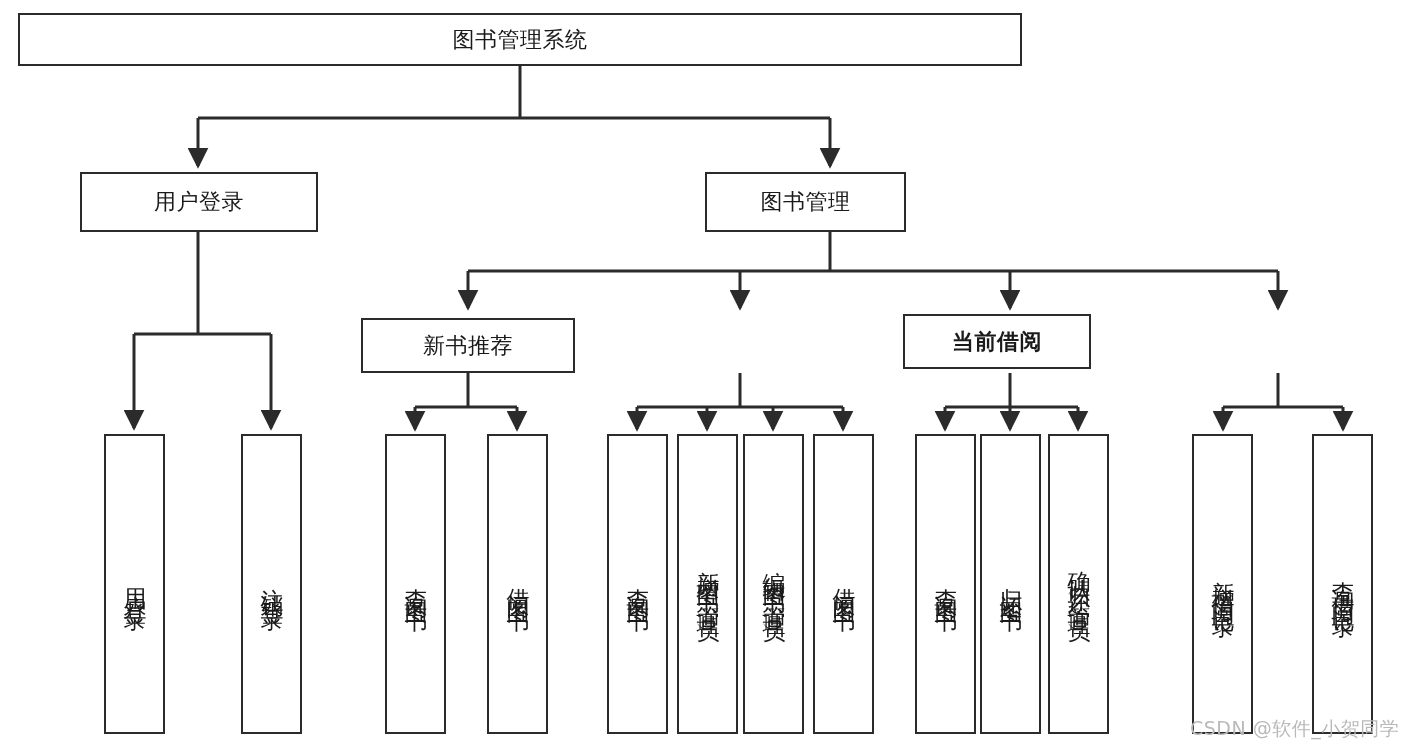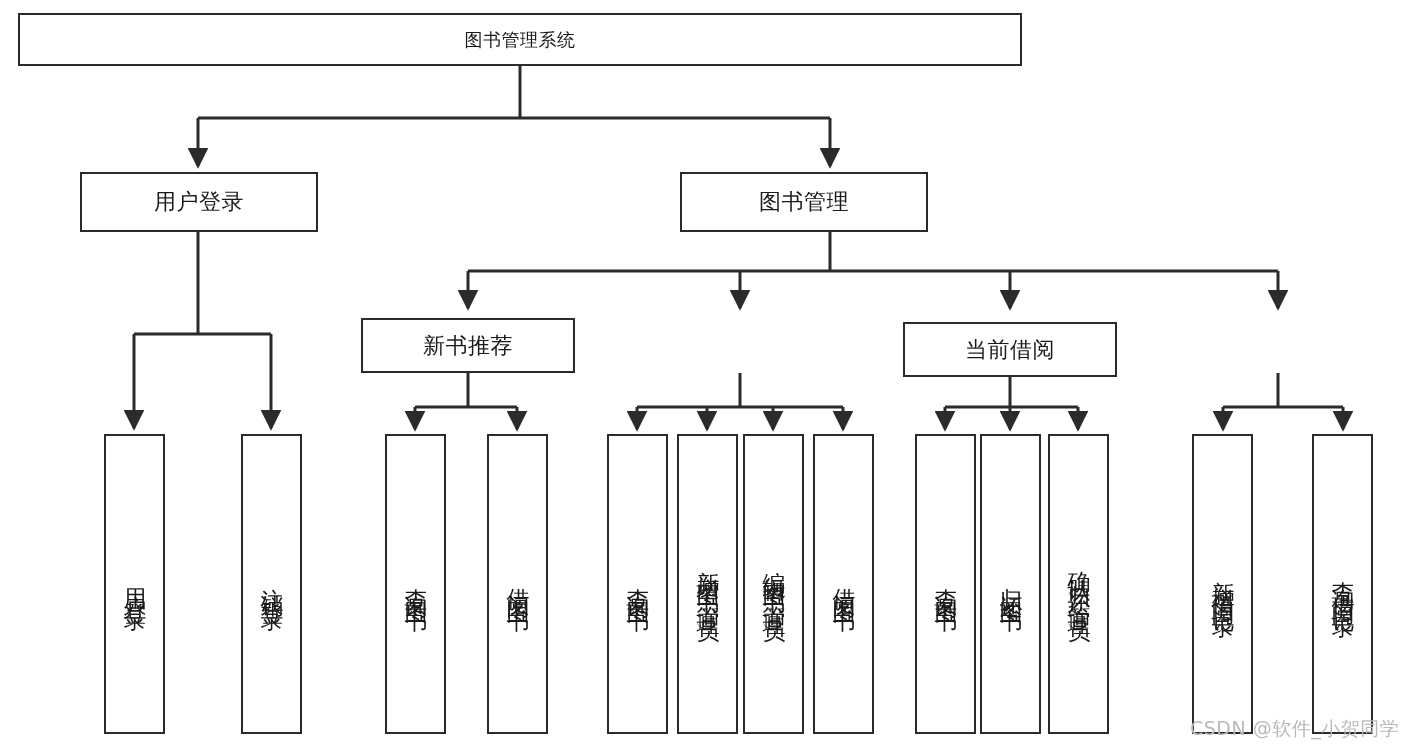--- a/index.html
+++ b/index.html
@@ -42,21 +42,21 @@
     line-height: 1.0;
   }
   
   .node.horiz .label {
     writing-mode: horizontal-tb;
     font-size: 22px;
     letter-spacing: 0.5px;
     white-space: nowrap;
   }
   .node.title .label {
-    font-size: 18px;
+    font-size: 22px;
     text-align: center;
   }
   
   .node.vert {
     align-items: flex-start;
     justify-content: center;
     padding-top: 0;
   }
   .node.vert .label {
     writing-mode: vertical-rl;
@@ -134,28 +134,28 @@
     </g>
   </svg>
 
   <div class="node horiz title" style="left:18px; top:13px; width:1004px; height:53px;">
     <span class="label">图书管理系统</span>
   </div>
 
   <div class="node horiz" style="left:80px; top:172px; width:238px; height:60px;">
     <span class="label">用户登录</span>
   </div>
-  <div class="node horiz" style="left:680px; top:172px; width:248px; height:60px;">
+  <div class="node horiz" style="left:705px; top:172px; width:201px; height:60px;">
     <span class="label">图书管理</span>
   </div>
 
   <div class="node horiz" style="left:361px; top:318px; width:214px; height:55px;">
     <span class="label">新书推荐</span>
   </div>
-  <div class="node horiz" style="left:903px; top:322px; width:214px; height:55px;">
+  <div class="node horiz" style="left:903px; top:314px; width:188px; height:55px;font-weight:bold;">
     <span class="label">当前借阅</span>
   </div>
 
   <div class="node vert" style="left:104px; top:434px; width:61px; height:300px;">
     <span class="label">用户登录</span>
   </div>
   <div class="node vert" style="left:241px; top:434px; width:61px; height:300px;">
     <span class="label">注销登录</span>
   </div>
 

